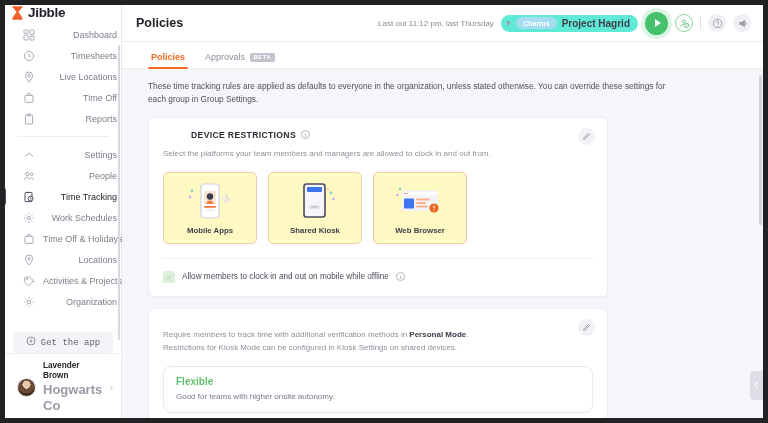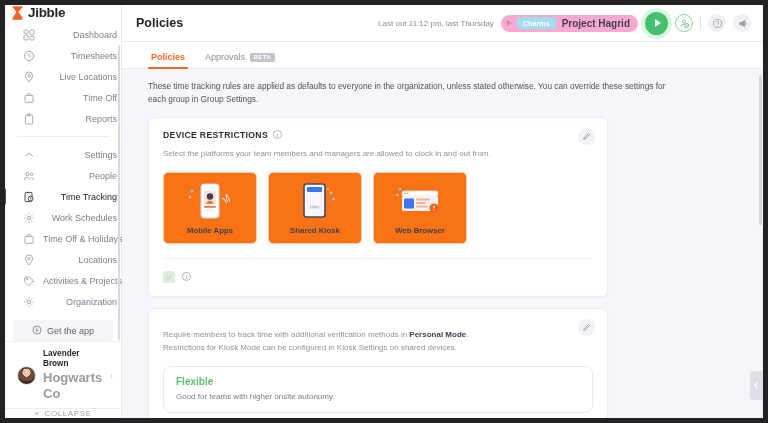--- a/index.html
+++ b/index.html
@@ -44,21 +44,21 @@
     height: 21px; padding-left: 14px; margin: 0 4px;
     font-size: 9px; color: #7d7d8c; white-space: nowrap;
     border-radius: 4px; cursor: pointer; position: relative; justify-content: space-between;
   }
   .nav-item .ico { width: 12px; height: 12px; flex: 0 0 12px; display: block; }
   .nav-item.active { color: #23232b; font-weight: normal; }
   .nav-item.active::before {
     content: ""; position: absolute; left: -6px; top: 2px;
     width: 3px; height: 17px; background: #4b4b5e; border-radius: 0 2px 2px 0;
   }
-  .getapp-wrap { padding: 0 8px; margin-top: 8px; }
+  .getapp-wrap { padding: 0 8px; margin-top: 20px; font-family: Liberation Mono, monospace; }
   .getapp {
     display: flex; align-items: center; justify-content: center; gap: 5px;
     height: 21px; border-radius: 4px; background: #f4f4f8;
     font-size: 9px; color: #62626f; cursor: pointer;
   }
   .sb-spacer { flex: 1; }
   .user-row {
     display: flex; align-items: center; gap: 7px;
     border-top: 1px solid #ededf2;
     padding: 7px 8px 6px 12px; cursor: pointer;
@@ -86,21 +86,21 @@
   .topbar {
     height: 37px; background: #fff; display: flex; align-items: center;
     padding: 0 12px 0 14px; gap: 9px;
     border-bottom: 1px solid #eceaf0;
   }
   .page-title { font-size: 12.5px; font-weight: bold; color: #23232b; }
   .top-right { margin-left: auto; display: flex; align-items: center; gap: 7px; }
   .lastout { font-size: 8px; color: #8b8b98; }
   .track-pill {
     display: flex; align-items: center; gap: 5px;
-    background: #f9a8d4; border-radius: 11px; height: 17px; padding: 0 8px 0 6px;
+    background: #5eead4; border-radius: 11px; height: 17px; padding: 0 8px 0 6px;
   }
   .tri { width: 0; height: 0; border-left: 4px solid #9c9caa;
          border-top: 3px solid transparent; border-bottom: 3px solid transparent; }
   .chip-activity {
     background: #a5dcf0; color: #ffffff; font-size: 7.2px; font-weight: bold;
     border-radius: 8px; padding: 1.5px 7px;
   }
   .chip-project { font-size: 10px; font-weight: bold; color: #3f3f4c; }
   .playbtn {
     width: 23px; height: 23px; border-radius: 50%; background: #46c16b;
@@ -140,41 +140,41 @@
     padding: 11px 26px 0 26px;
   }
   .intro { font-size: 8.3px; color: #4f4f5d; line-height: 1.55; max-width: 525px; }
 
   .card {
     background: #fff; border-radius: 6px; margin-top: 11px;
     border: 1px solid #ececf2; padding: 12px 14px 13px 14px; position: relative;
     box-shadow: 0 1px 2px rgba(30,30,60,.03);
     max-width: 460px;
   }
-  .card-head { display: flex; align-items: center; gap: 5px; }
+  .card-head { display: flex; align-items: center; gap: 5px; margin-left: 28px; }
   .card-title {
     font-size: 8.6px; font-weight: bold; color: #2b2b36; letter-spacing: .35px;
   }
   .info-i {
     width: 9px; height: 9px; border-radius: 50%; border: 1px solid #b6b6c2;
     color: #9a9aa6; font-size: 6.5px; line-height: 7.5px; text-align: center;
     font-family: "Liberation Serif", serif; flex: 0 0 9px;
   }
   .pencil-btn {
     position: absolute; top: 10px; right: 12px;
     width: 17px; height: 17px; border-radius: 50%; background: #f2f2f6;
     display: flex; align-items: center; justify-content: center; cursor: pointer;
   }
   .card-sub { font-size: 8px; color: #8f8f9c; margin-top: 8px; line-height: 1.6; }
   .card-sub b { color: #3d3d4a; }
 
   .dev-grid { display: flex; gap: 11px; margin-top: 11px; }
   .dev-card {
     width: 94px; height: 72px; border: 1px solid #f3cdae; border-radius: 5px;
-    background: #f97316; display: flex; flex-direction: column;
+    background: #fef9c3; display: flex; flex-direction: column;
     align-items: center; justify-content: flex-start; cursor: pointer;
     padding-top: 8px; position: relative;
   }
   .dev-art { height: 42px; display: flex; align-items: center; justify-content: center; }
   .dev-label { font-size: 7.8px; font-weight: bold; color: #3f3f4c; margin-top: 3px; }
 
   .offline-row {
     display: flex; align-items: center; gap: 7px; margin-top: 14px;
     border-top: 1px solid #f0f0f4; padding-top: 12px;
   }
@@ -493,20 +493,21 @@
               <span class="dev-label">Web Browser</span>
             </div>
           </div>
 
           <div class="offline-row">
             <span class="chk">
               <svg width="8" height="8" viewBox="0 0 10 10" fill="none" stroke="#b8dcb8" stroke-width="1.4">
                   <path d="M2 5.2 4 7.2 8 2.9"></path>
                 </svg>
             </span>
+            <span class="offline-label">Allow members to clock in and out on mobile while offline</span>
             <span class="info-i">i</span>
           </div>
         </div>
 
         <div class="card">
           <div class="pencil-btn">
             <svg width="9" height="9" viewBox="0 0 12 12" fill="none" stroke="#8a8a99" stroke-width="1.1">
                 <path d="M8.6 1.9 10.1 3.4 4.2 9.3l-2 .5.5-2z"></path>
               </svg>
           </div>

